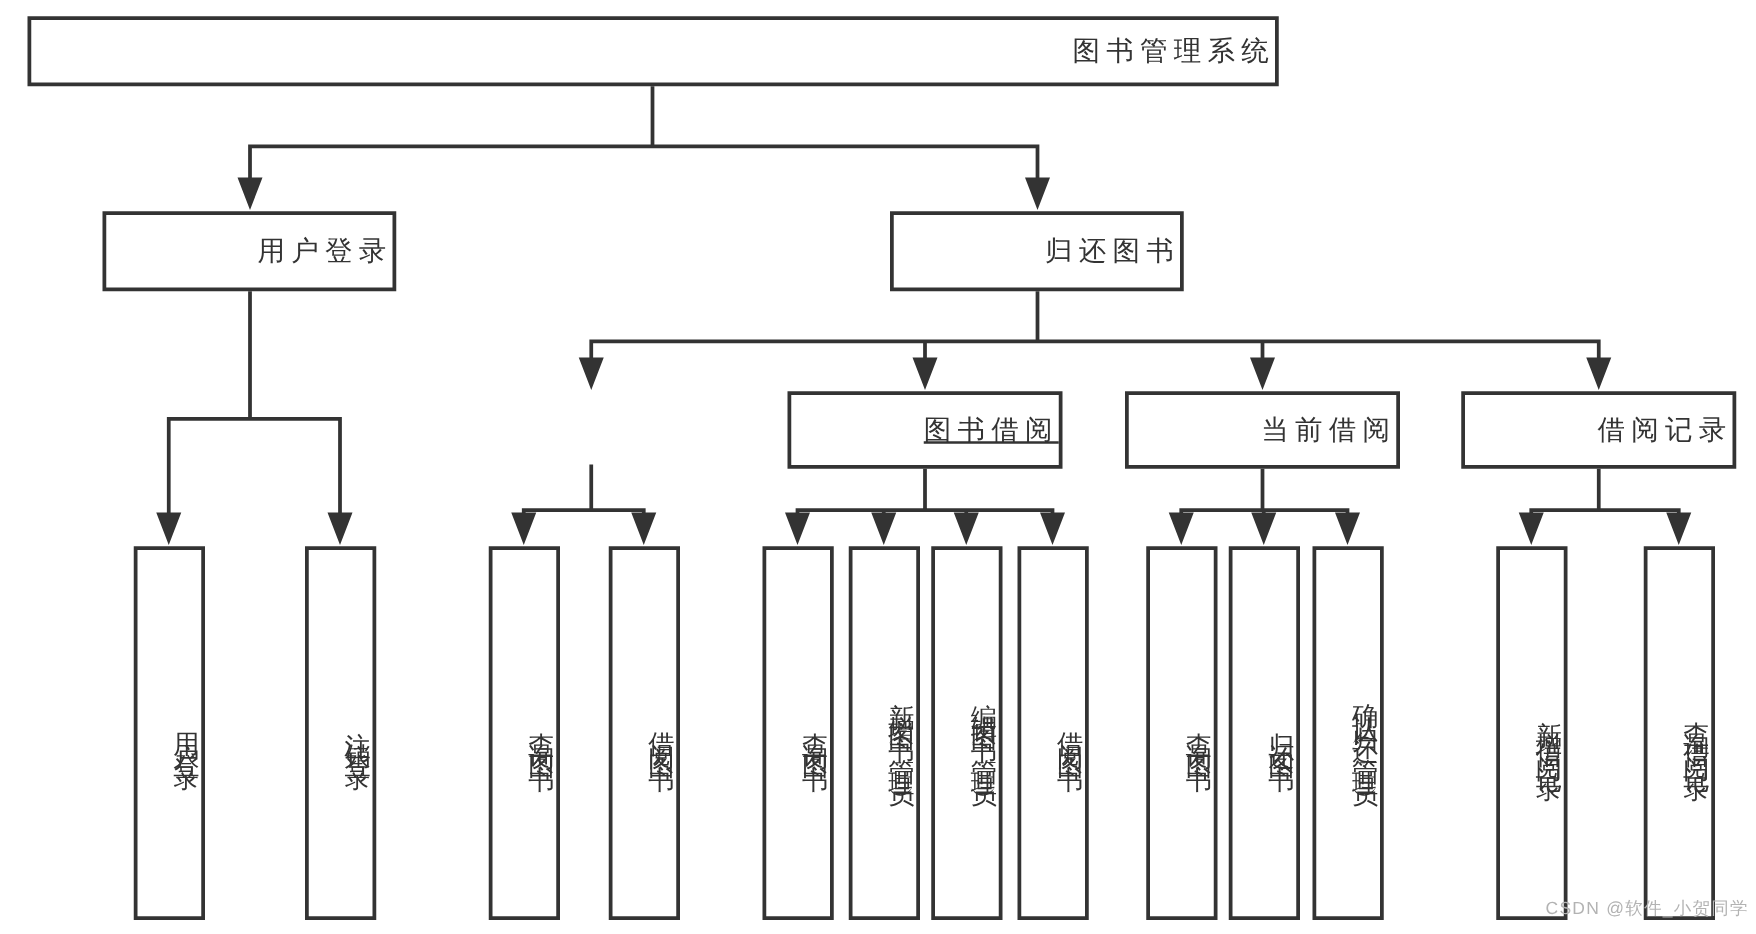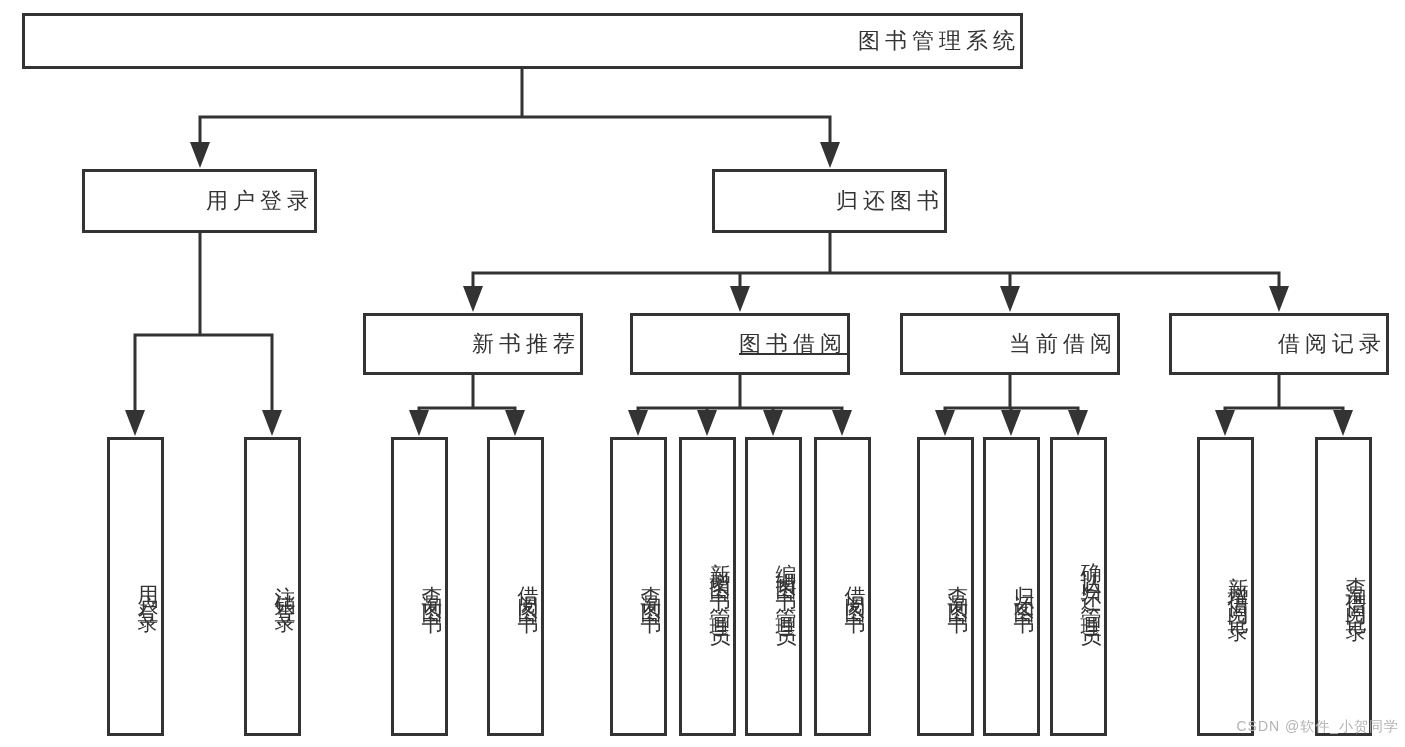--- a/index.html
+++ b/index.html
@@ -103,23 +103,20 @@
     <span class="h-label">图书管理系统</span>
   </div>
 
   <div class="box l2-box" style="left:82px;">
     <span class="h-label">用户登录</span>
   </div>
   <div class="box l2-box" style="left:712px;">
     <span class="h-label">归还图书</span>
   </div>
 
-  <div class="box l3-box" style="left:363px;">
-    <span class="h-label">新书推荐</span>
-  </div>
   <div class="box l3-box" style="left:630px;text-decoration:underline;">
     <span class="h-label">图书借阅</span>
   </div>
   <div class="box l3-box" style="left:900px;">
     <span class="h-label">当前借阅</span>
   </div>
   <div class="box l3-box" style="left:1169px;">
     <span class="h-label">借阅记录</span>
   </div>
 

